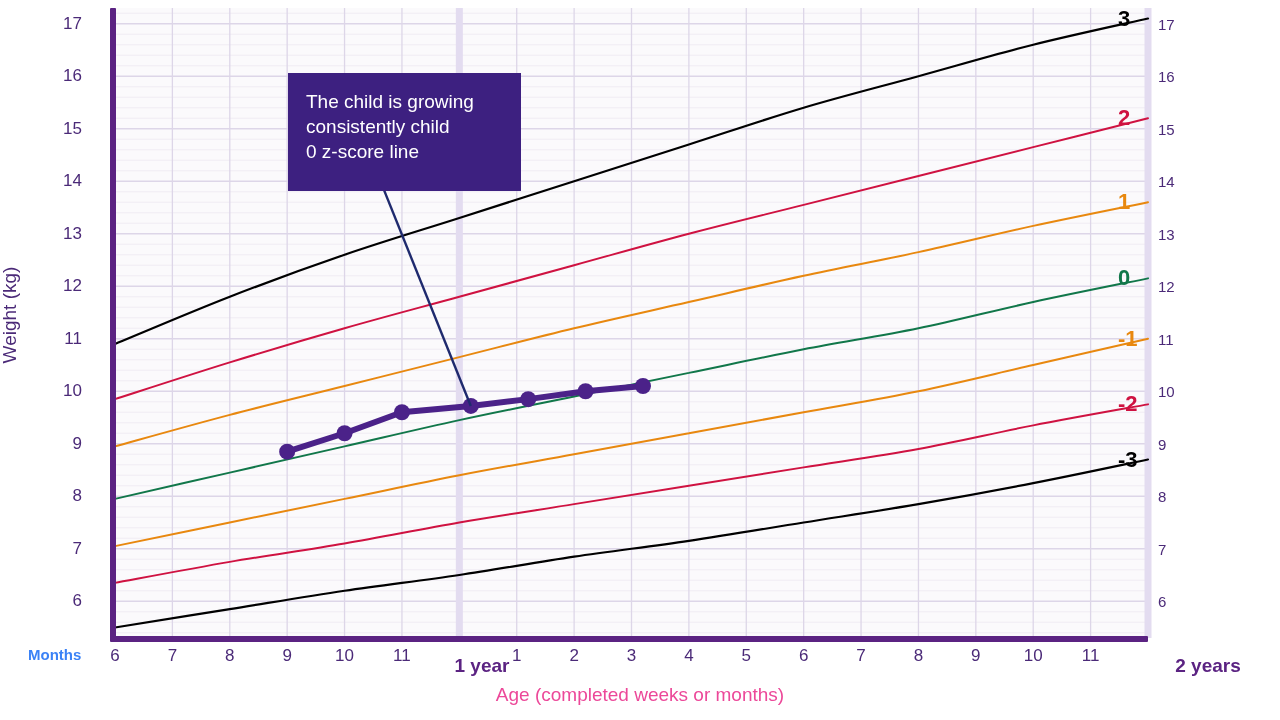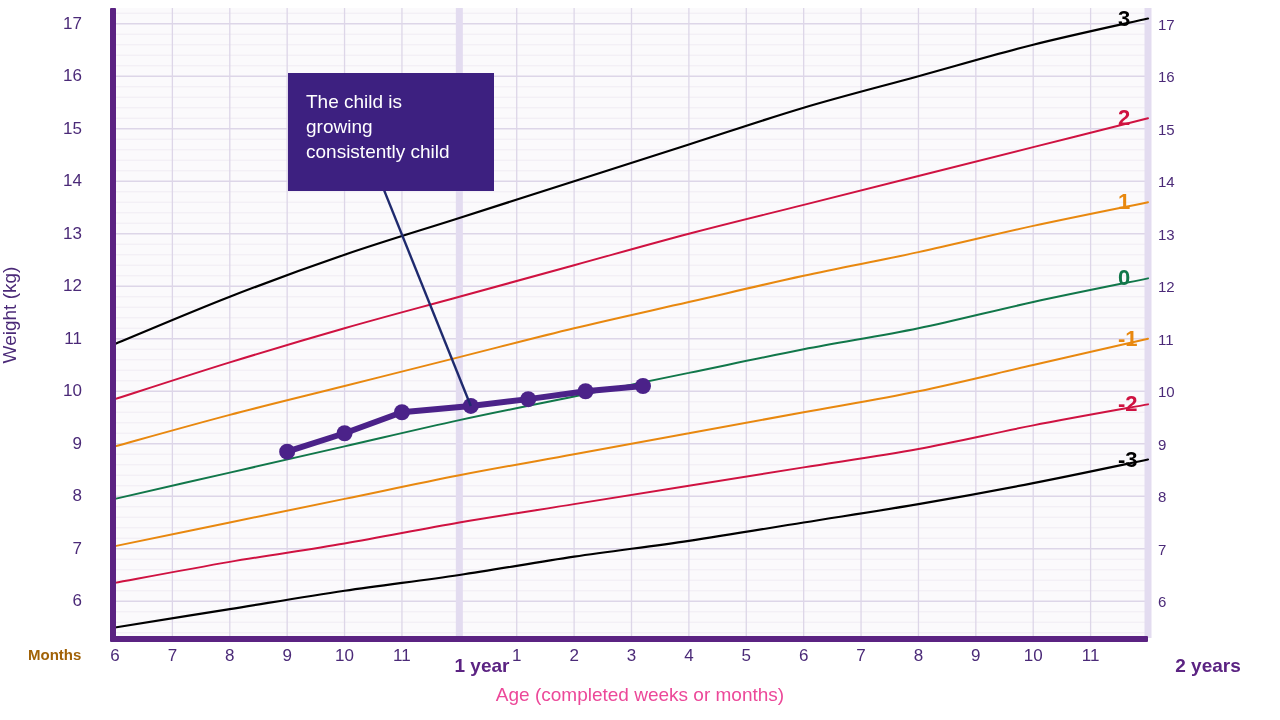--- a/index.html
+++ b/index.html
@@ -74,21 +74,21 @@
     top: 655px;
     color: #5b2382;
     font-size: 19px;
     font-weight: bold;
     transform: translateX(-50%);
     white-space: nowrap;
   }
   .months-label {
     position: absolute;
     left: 28px; top: 646px;
-    color: #a16207;
+    color: #3b82f6;
     font-size: 15px;
     font-weight: bold;
     white-space: nowrap;
   }
   
   .ytitle {
     position: absolute;
     left: -38px; top: 315px;
     color: #4b2a78;
     font-size: 19px;
@@ -109,21 +109,21 @@
     position: absolute;
     font-size: 22px;
     font-weight: bold;
     transform: translateY(-50%);
     white-space: nowrap;
   }
   
   #annot {
     position: absolute;
     left: 288px; top: 73px;
-    width: 206px; height: 118px;
+    width: 233px; height: 118px;
     background: #3d2080;
     color: #ffffff;
     padding: 16px 29px 0 18px;
     font-size: 19px;
     line-height: 1.32;
   }
   #annot span { display: block; }
 </style>
 </head>
 <body>
@@ -298,15 +298,16 @@
   <div class="ytitle">Weight (kg)</div>
   <div class="xtitle">Age (completed weeks or months)</div>
 
   <svg id="leaderSvg" style="position:absolute;left:0;top:0;width:1280px;height:720px;overflow:visible;">
       <line x1="364.64166666666665" y1="141.875" x2="470.8111111111111" y2="405.94999999999993" stroke="#1f2a6e" stroke-width="2.4"></line>
     </svg>
 
   <div id="annot">
     <span>The child is growing</span>
     <span>consistently child</span>
+    <span>0 z-score line</span>
   </div>
 
 </div>
 
 </body></html>

